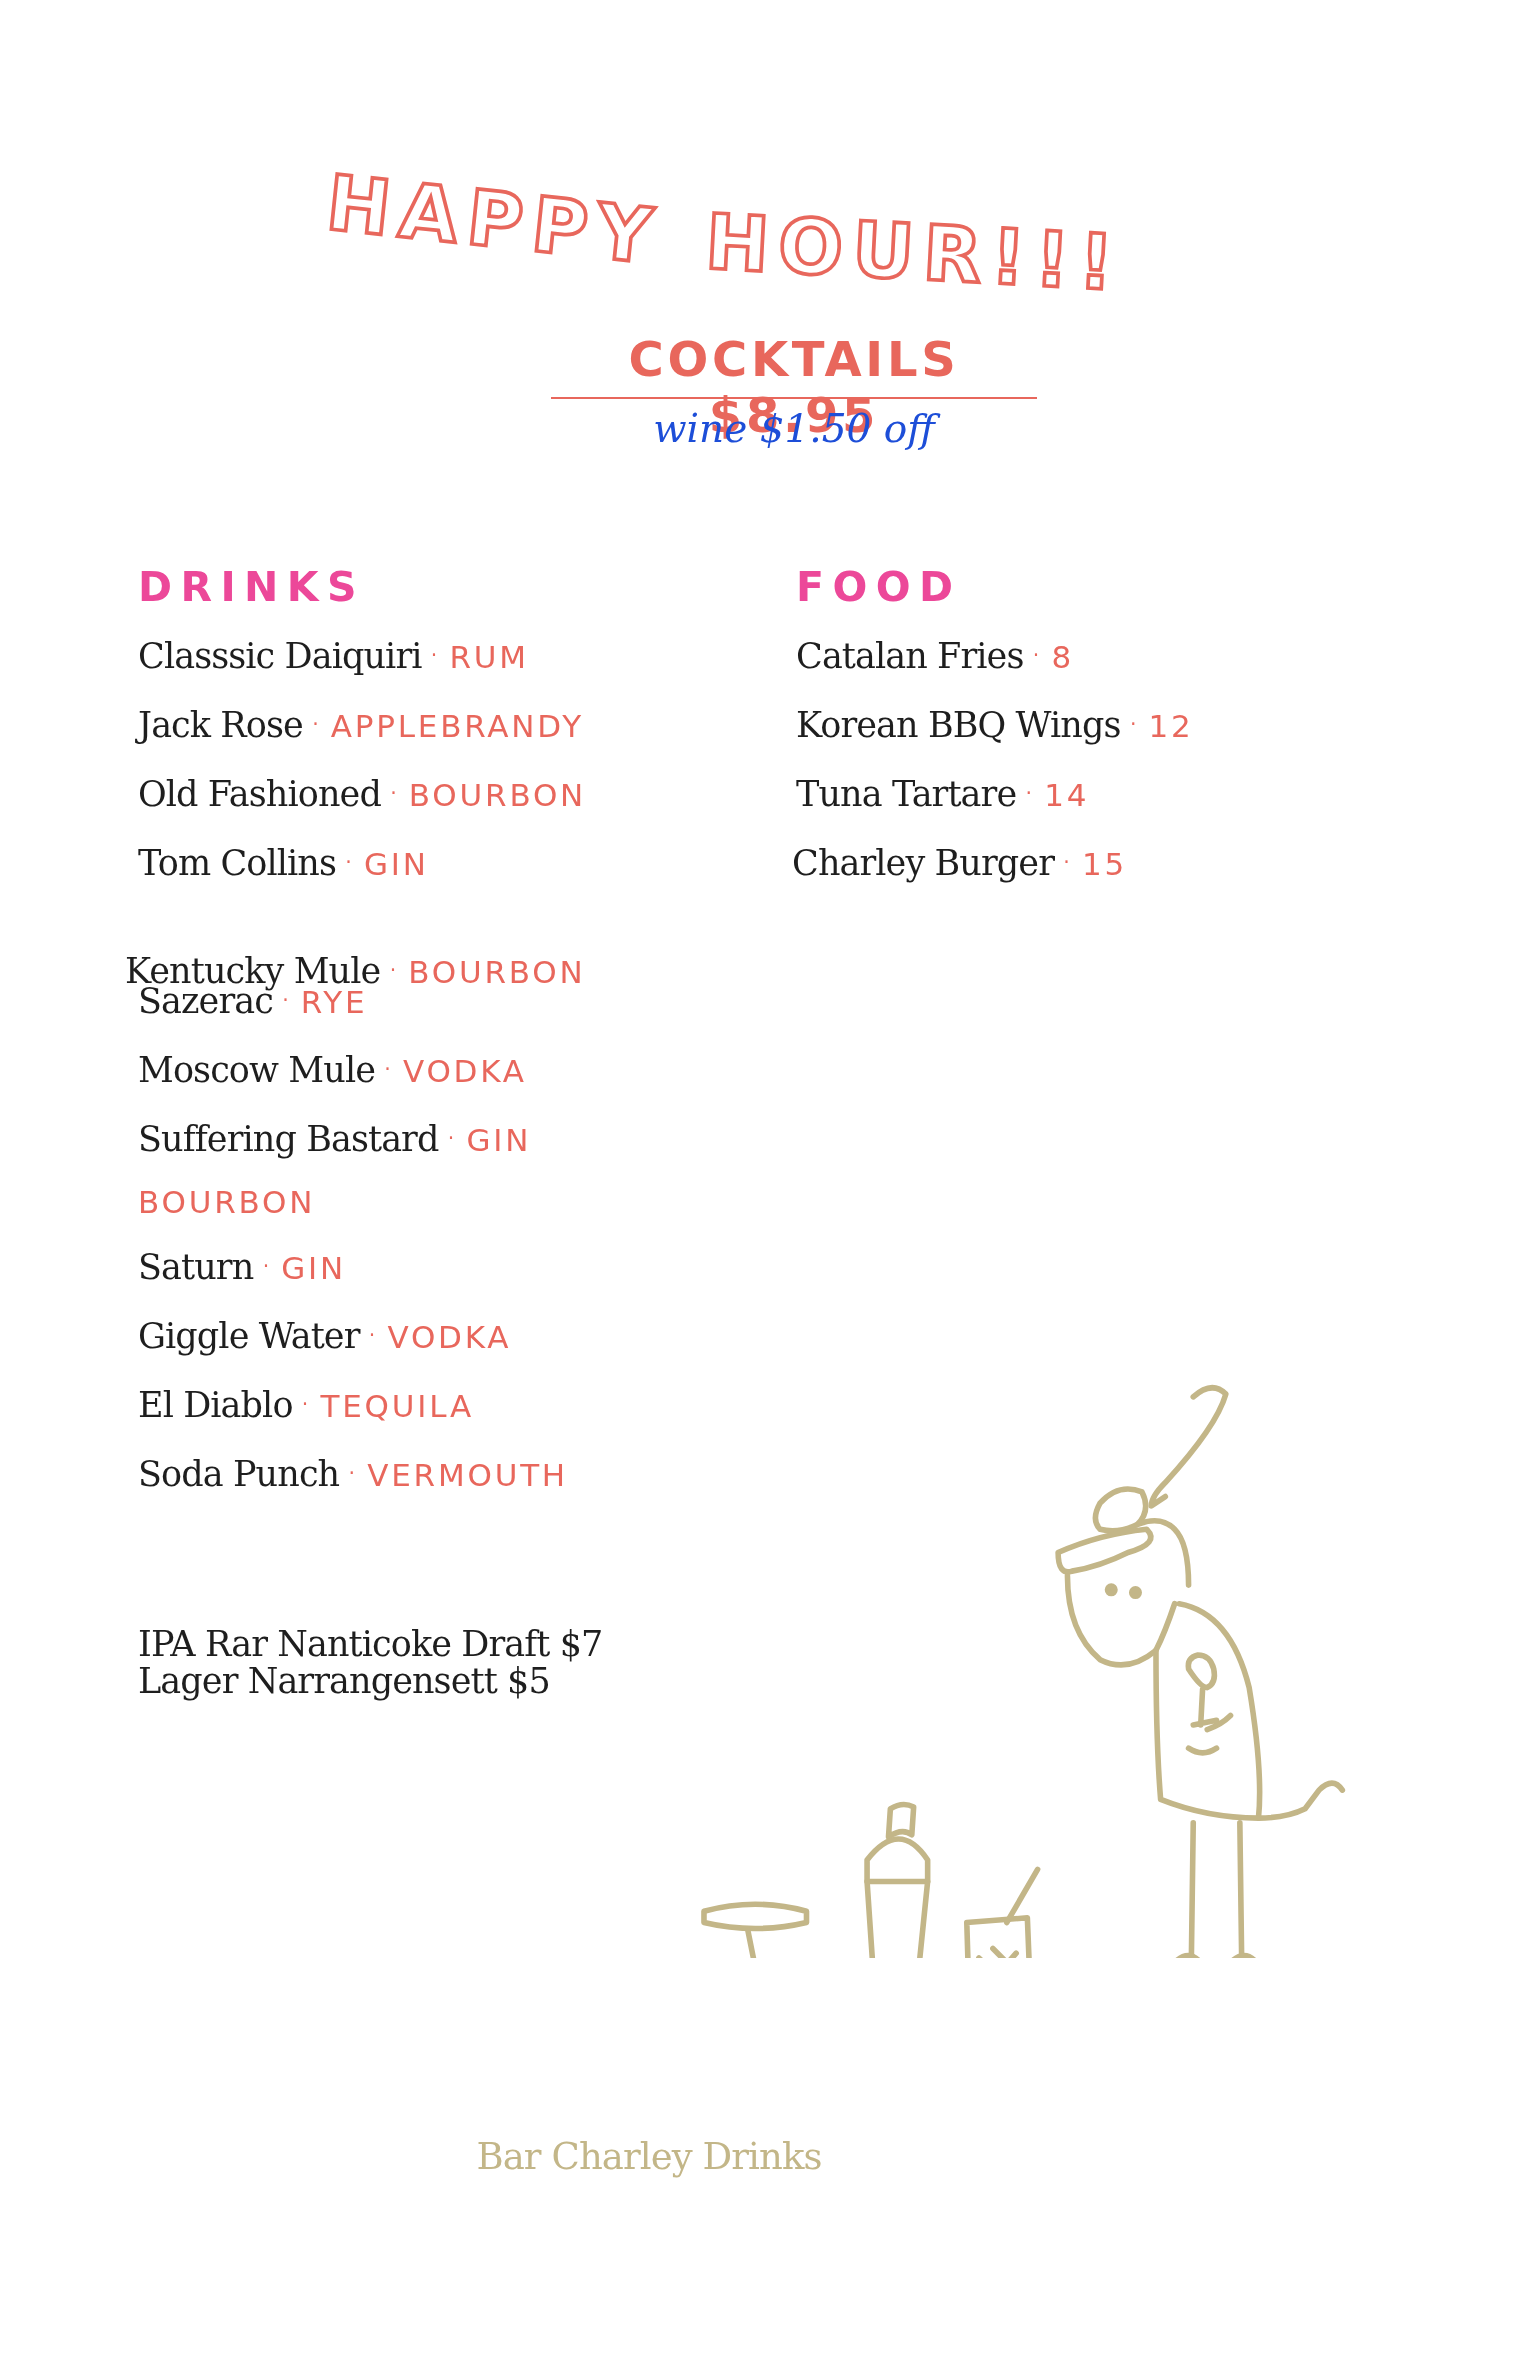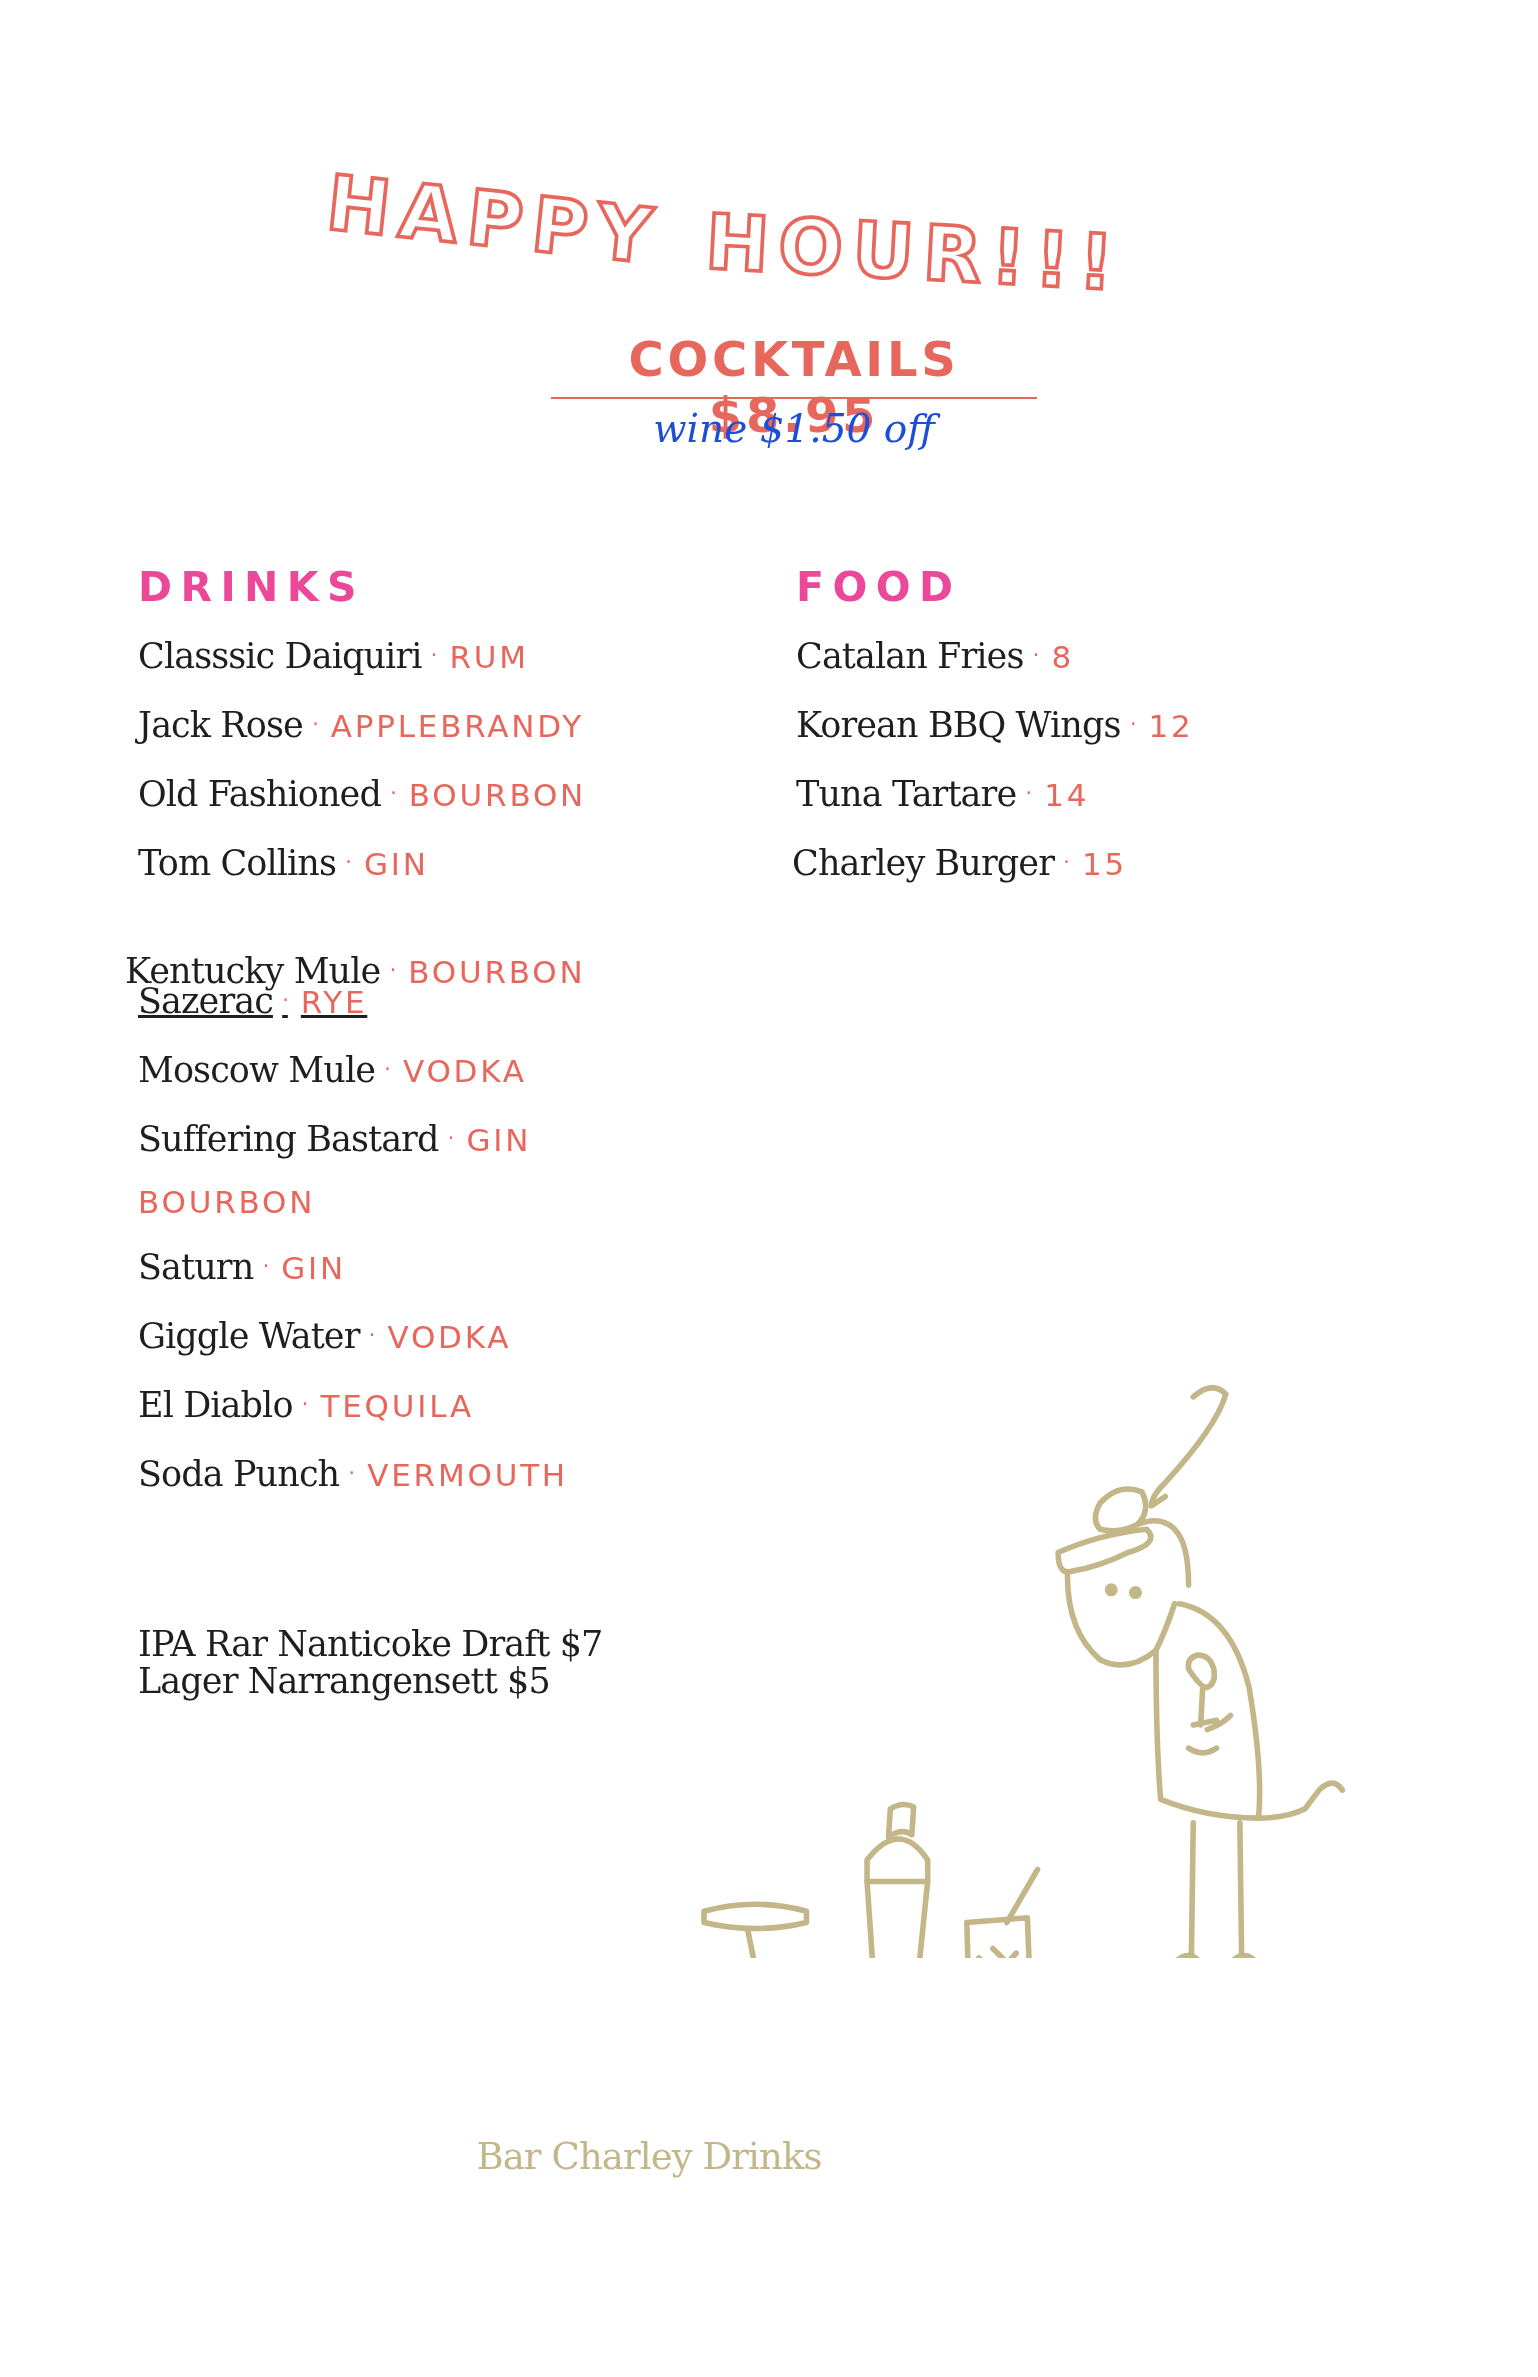--- a/index.html
+++ b/index.html
@@ -53,21 +53,21 @@
 </div>
 <div class="item" style="left:138px; top:774px;">
   <span>Old Fashioned</span><span class="dot">·</span><span class="tag">BOURBON</span>
 </div>
 <div class="item" style="left:138px; top:843px;">
   <span>Tom Collins</span><span class="dot">·</span><span class="tag">GIN</span>
 </div>
 <div class="item" style="left:125px; top:912px;margin-top:39px;">
   <span>Kentucky Mule</span><span class="dot">·</span><span class="tag">BOURBON</span>
 </div>
-<div class="item" style="left:138px; top:981px;text-decoration:underline;">
+<div class="item" style="left:138px; top:981px;">
   <span>Sazerac</span><span class="dot">·</span><span class="tag">RYE</span>
 </div>
 <div class="item" style="left:138px; top:1050px;">
   <span>Moscow Mule</span><span class="dot">·</span><span class="tag">VODKA</span>
 </div>
 <div class="item" style="left:138px; top:1119px;">
   <span>Suffering Bastard</span><span class="dot">·</span><span class="tag">GIN</span>
 </div>
 <div class="tag-line" style="left:138px; top:1184px;">BOURBON</div>
 <div class="item" style="left:138px; top:1247px;">

